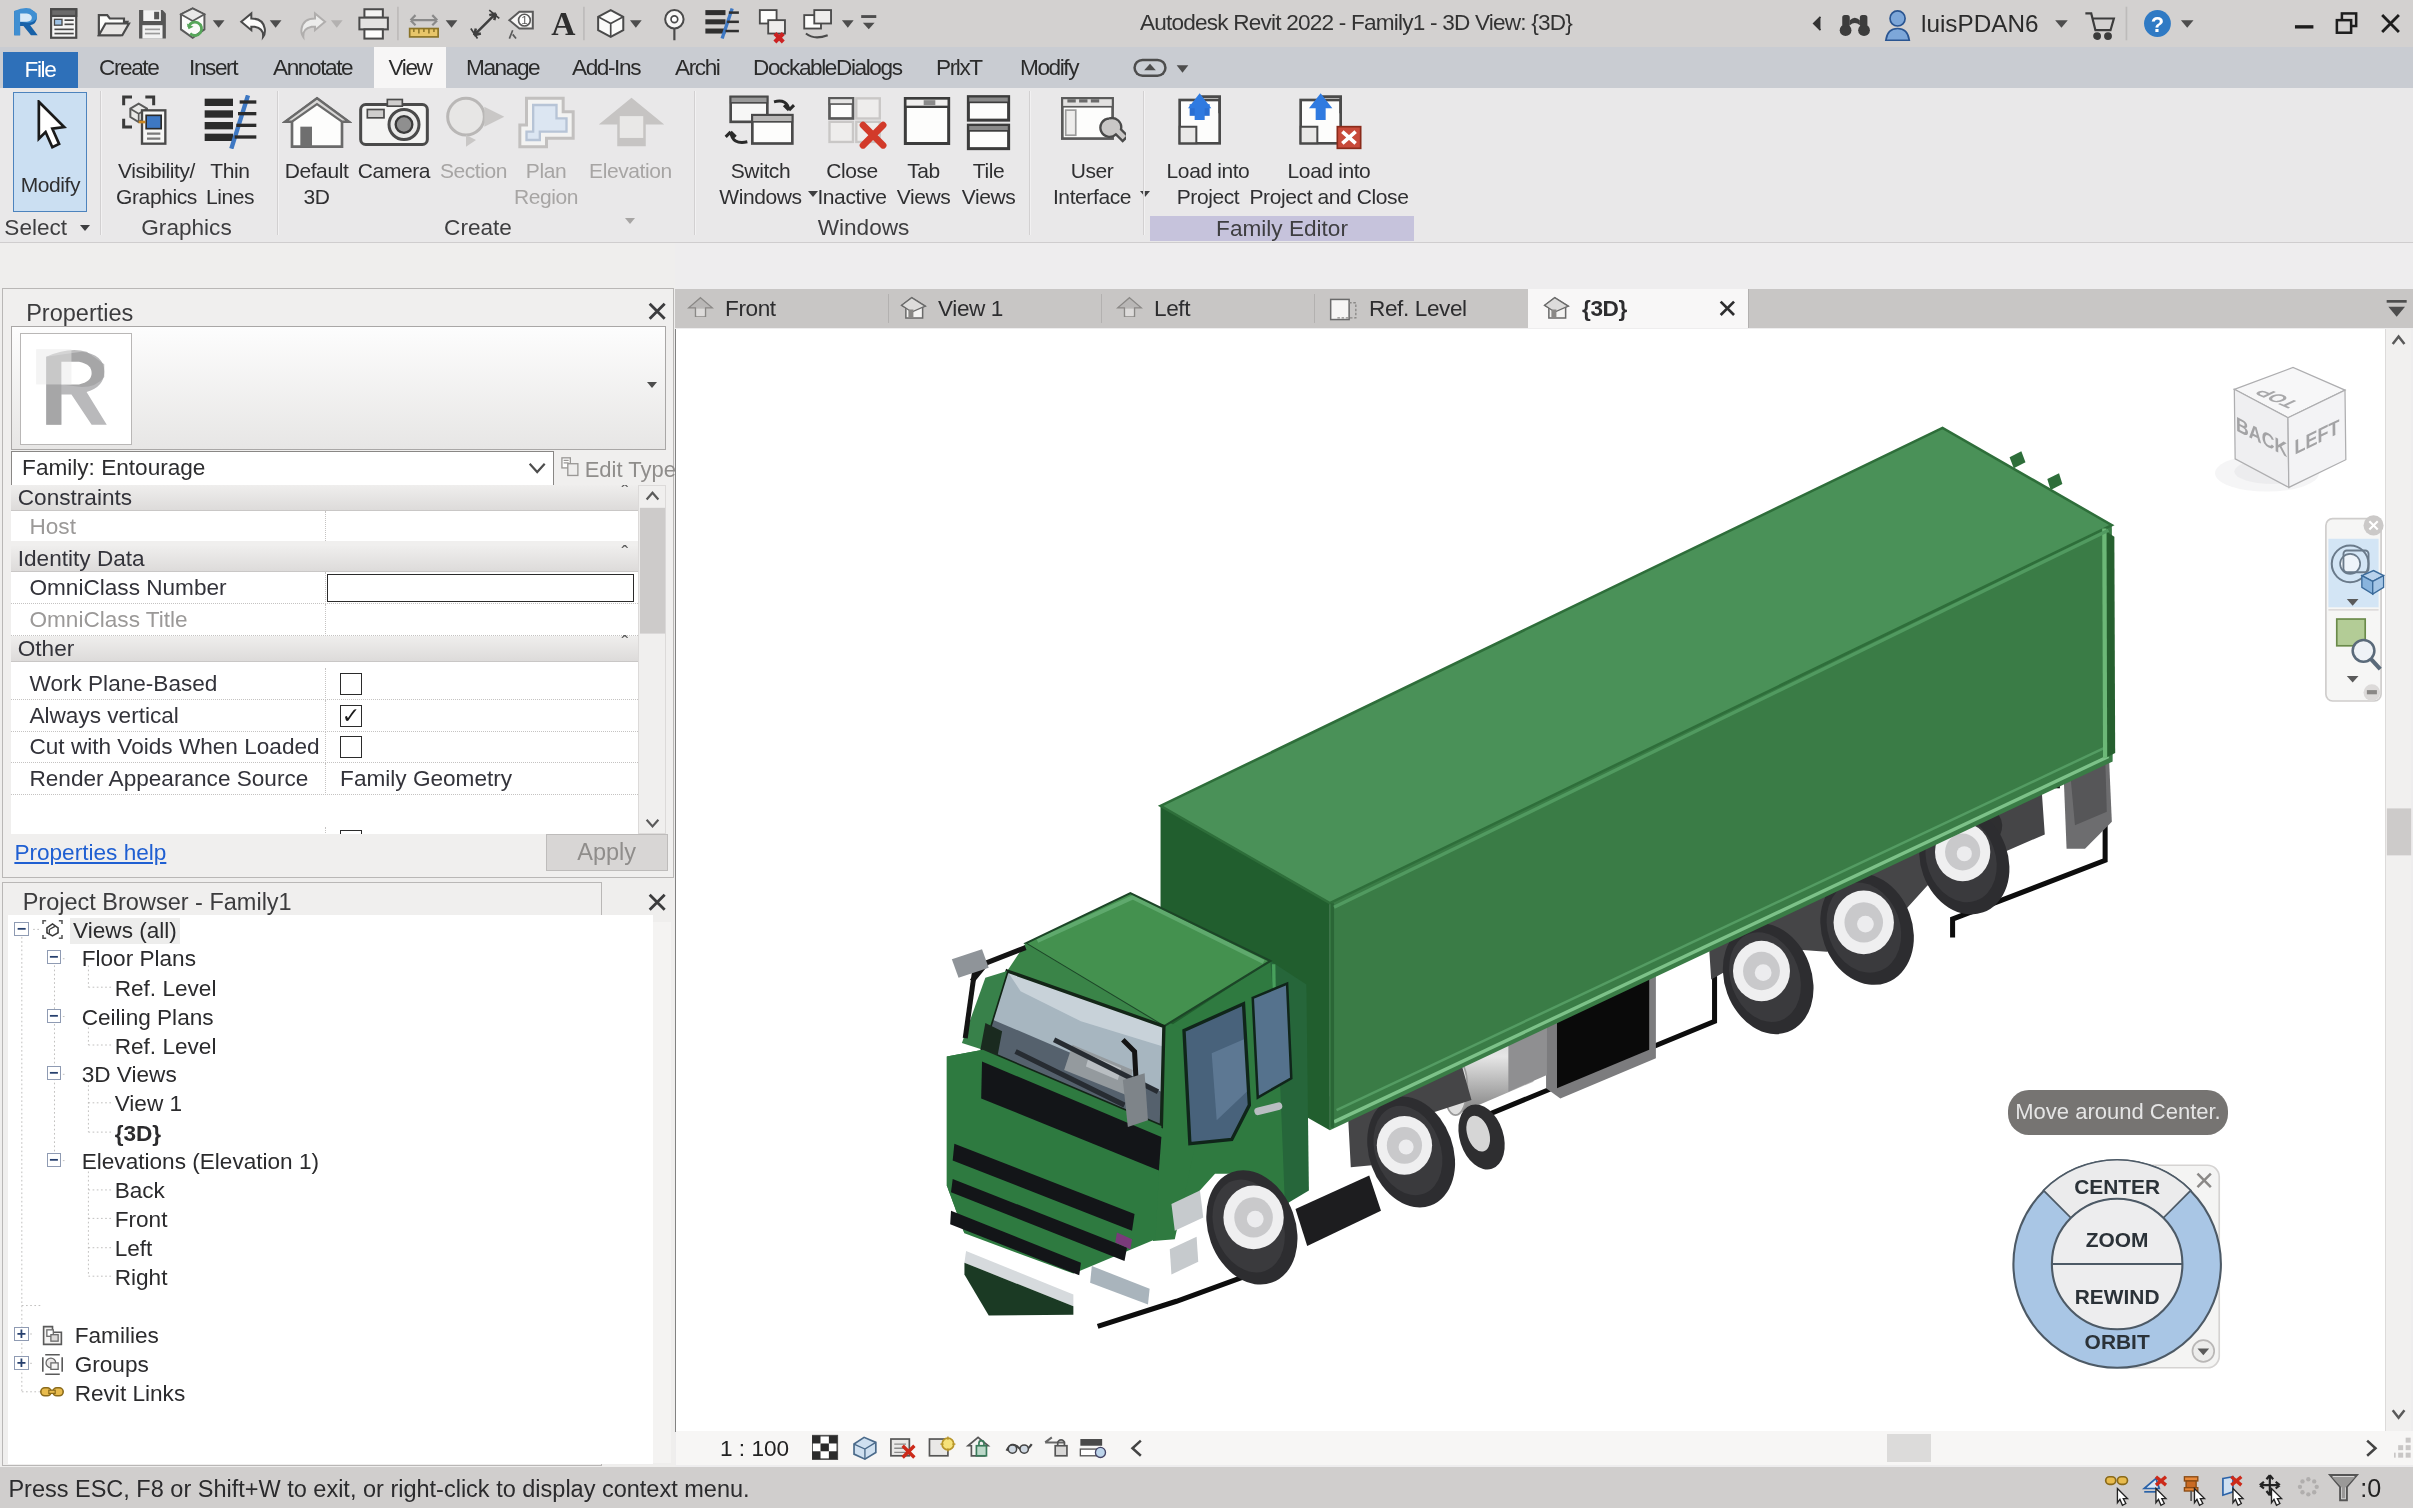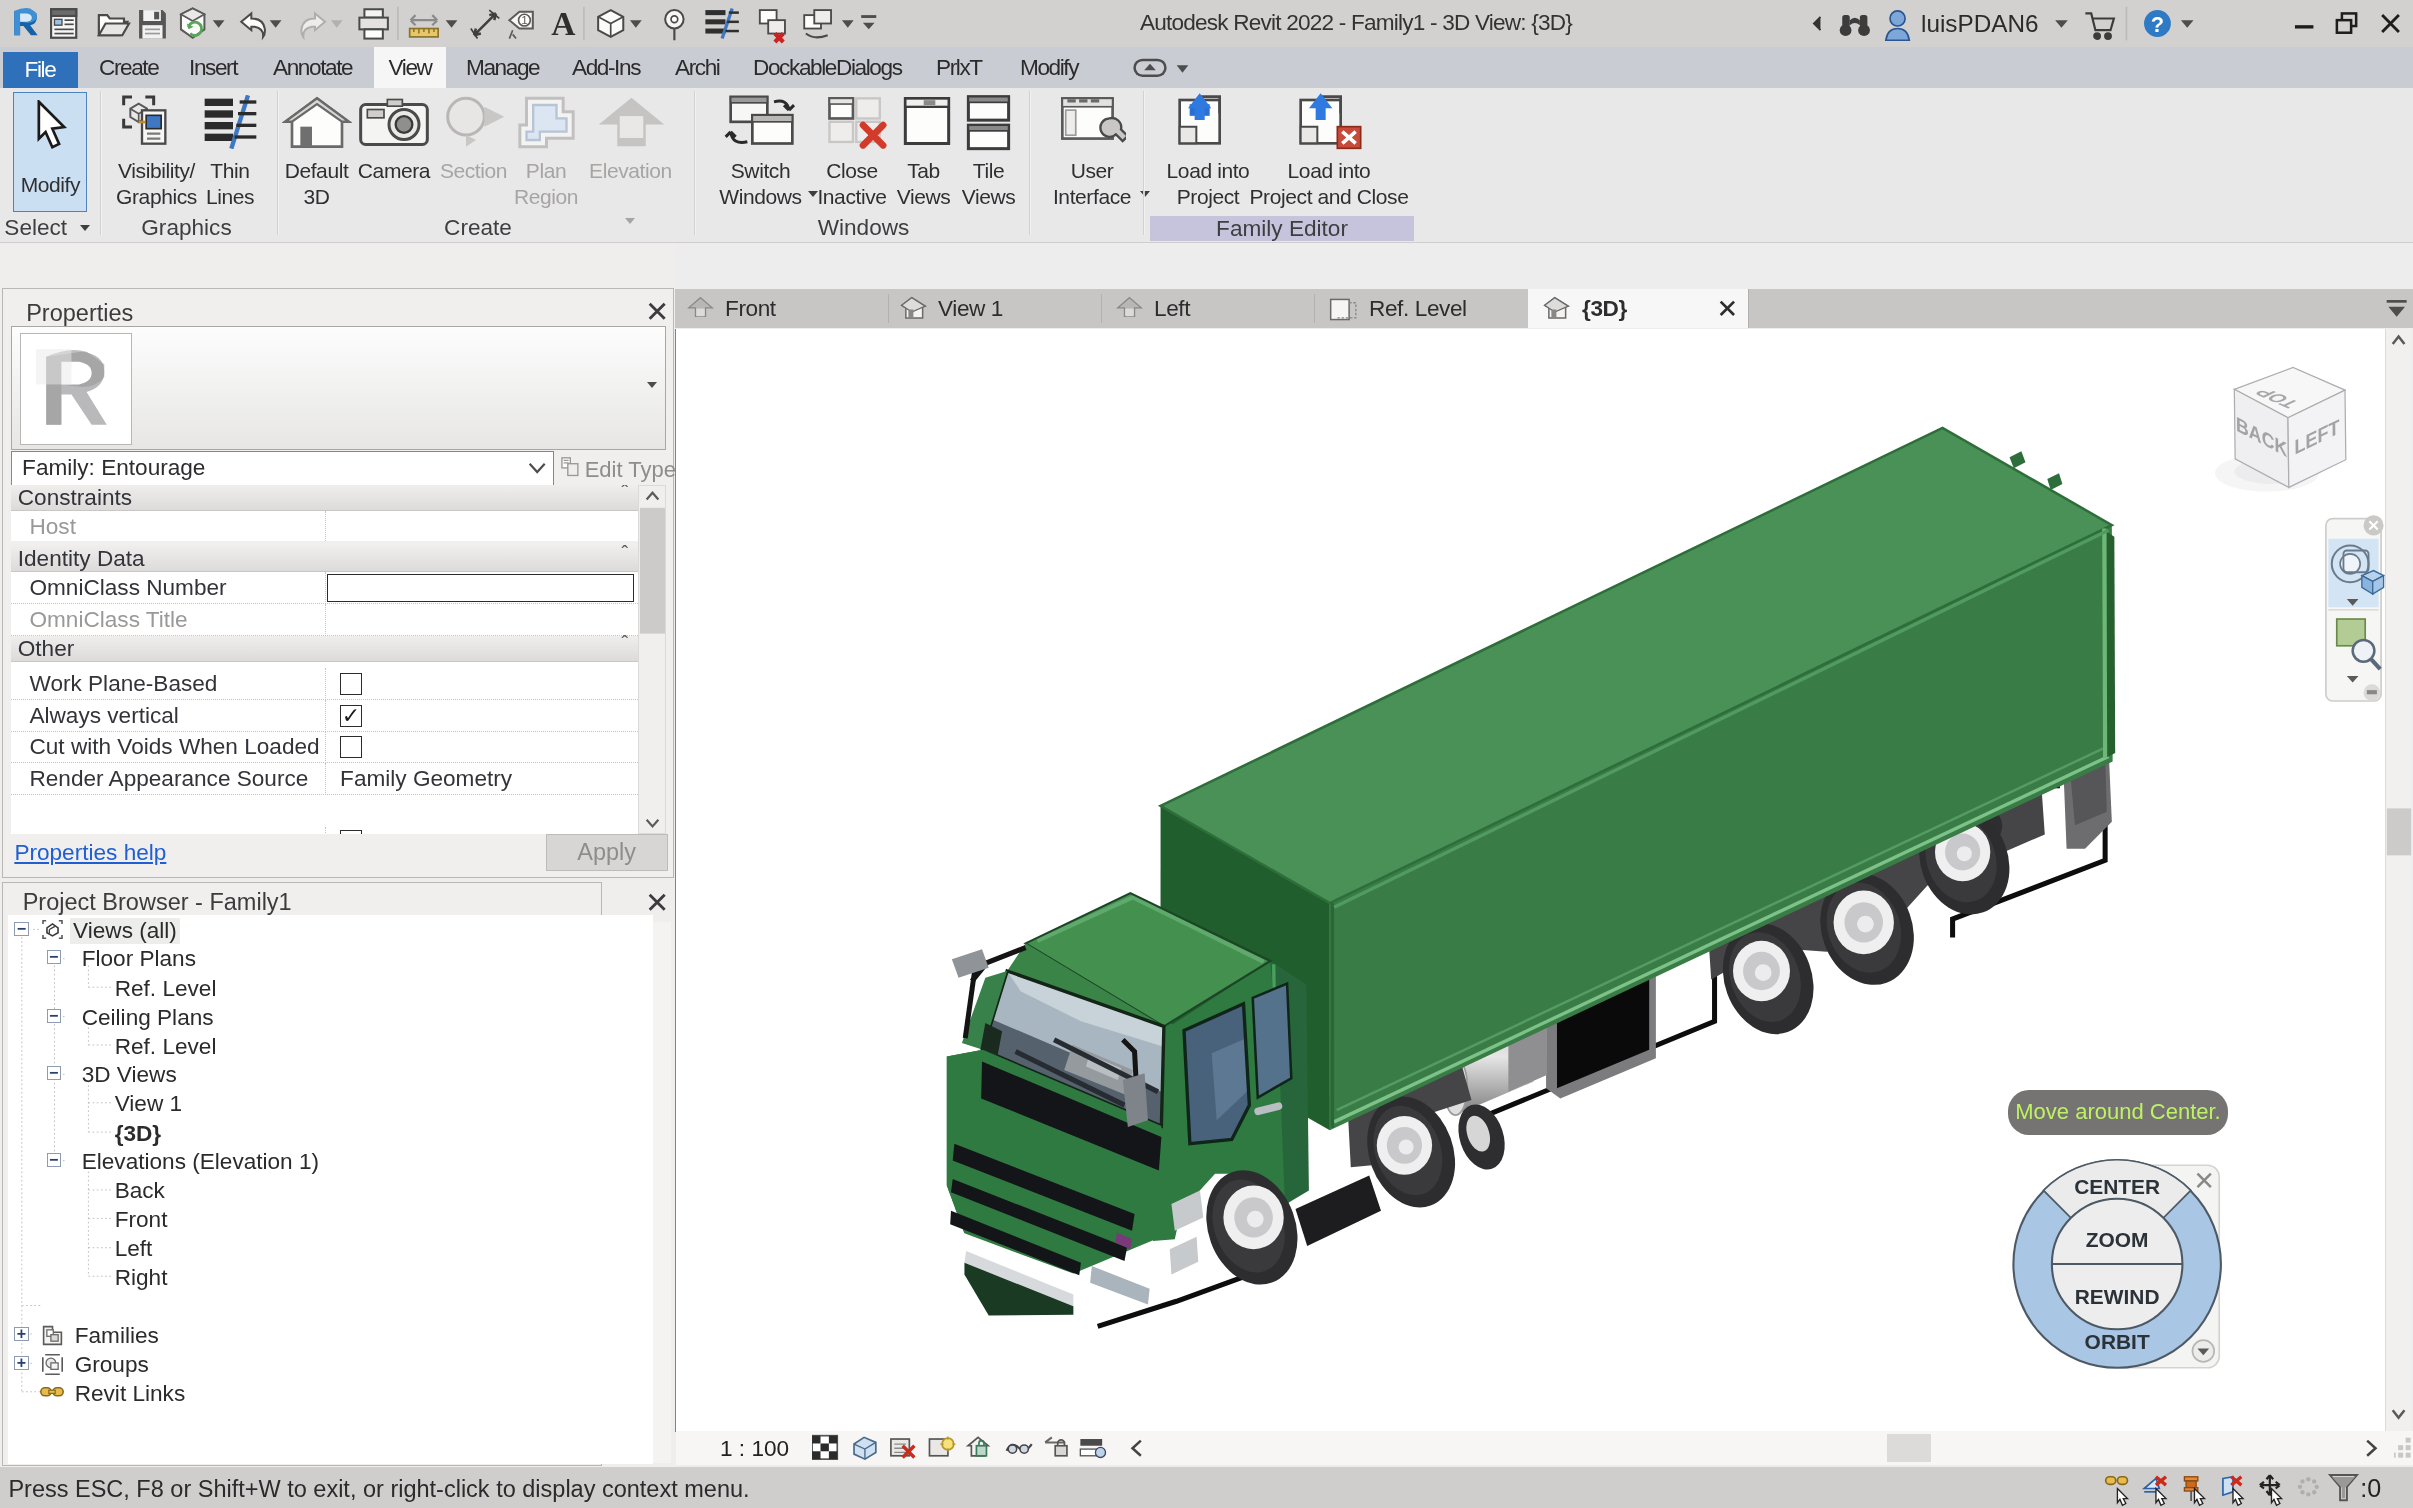--- a/index.html
+++ b/index.html
@@ -777,21 +777,21 @@
       <path d="M26 104 L40 104 L33 112 Z" fill="#5a5a5a"></path>
       <rect x="4" y="116" width="60" height="2" fill="#dddbda"></rect>
       <rect x="14" y="128" width="34" height="32" fill="#b3cc96" stroke="#6a8a4a" stroke-width="2"></rect>
       <circle cx="46" cy="166" r="13" fill="#eef2f6" stroke="#5a6a7a" stroke-width="3"></circle>
       <path d="M55 176 L66 188" stroke="#5a6a7a" stroke-width="5"></path>
       <path d="M26 196 L40 196 L33 204 Z" fill="#5a5a5a"></path>
       <circle cx="56" cy="216" r="10" fill="#dcdad9"></circle>
         <rect x="50" y="213" width="12" height="5" fill="#8a8886"></rect>
     </svg>
 
-    <div class="abs" style="left:1332px;top:761px;width:220px;height:45px;background:#767472;color:#bef264;font-size:22px;text-align:center;line-height:44px;border-radius:21px;">Move around Center.</div>
+    <div class="abs" style="left:1332px;top:761px;width:220px;height:45px;background:#767472;color:#e5e5e5;font-size:22px;text-align:center;line-height:44px;border-radius:21px;">Move around Center.</div>
 
     <svg class="abs" style="left:1319px;top:826px" width="251" height="218" viewBox="2380 1378 300 260">
       <rect x="2520" y="1390" width="128" height="242" rx="14" fill="#f4f4f3" stroke="#d5d3d2" stroke-width="2"></rect>
       <path d="M2622 1400 L2638 1416 M2638 1400 L2622 1416" stroke="#8a8886" stroke-width="3"></path>
       <circle cx="2629" cy="1612" r="13" fill="#ececeb" stroke="#b9b7b6" stroke-width="2"></circle>
       <path d="M2622 1609 L2636 1609 L2629 1617 Z" fill="#5a5a5a"></path>
       <circle cx="2526" cy="1508" r="124" fill="#a9c6e5"></circle>
       <circle cx="2526" cy="1508" r="124" fill="none" stroke="#4d5a66" stroke-width="2.5"></circle>
       <path d="M2438 1420 A124 124 0 0 1 2614 1420 L2581 1453 A78 78 0 0 0 2471 1453 Z" fill="#ebebec" stroke="#4d5a66" stroke-width="2"></path>
       <circle cx="2526" cy="1508" r="78" fill="#ededee" stroke="#4d5a66" stroke-width="2.5"></circle>

